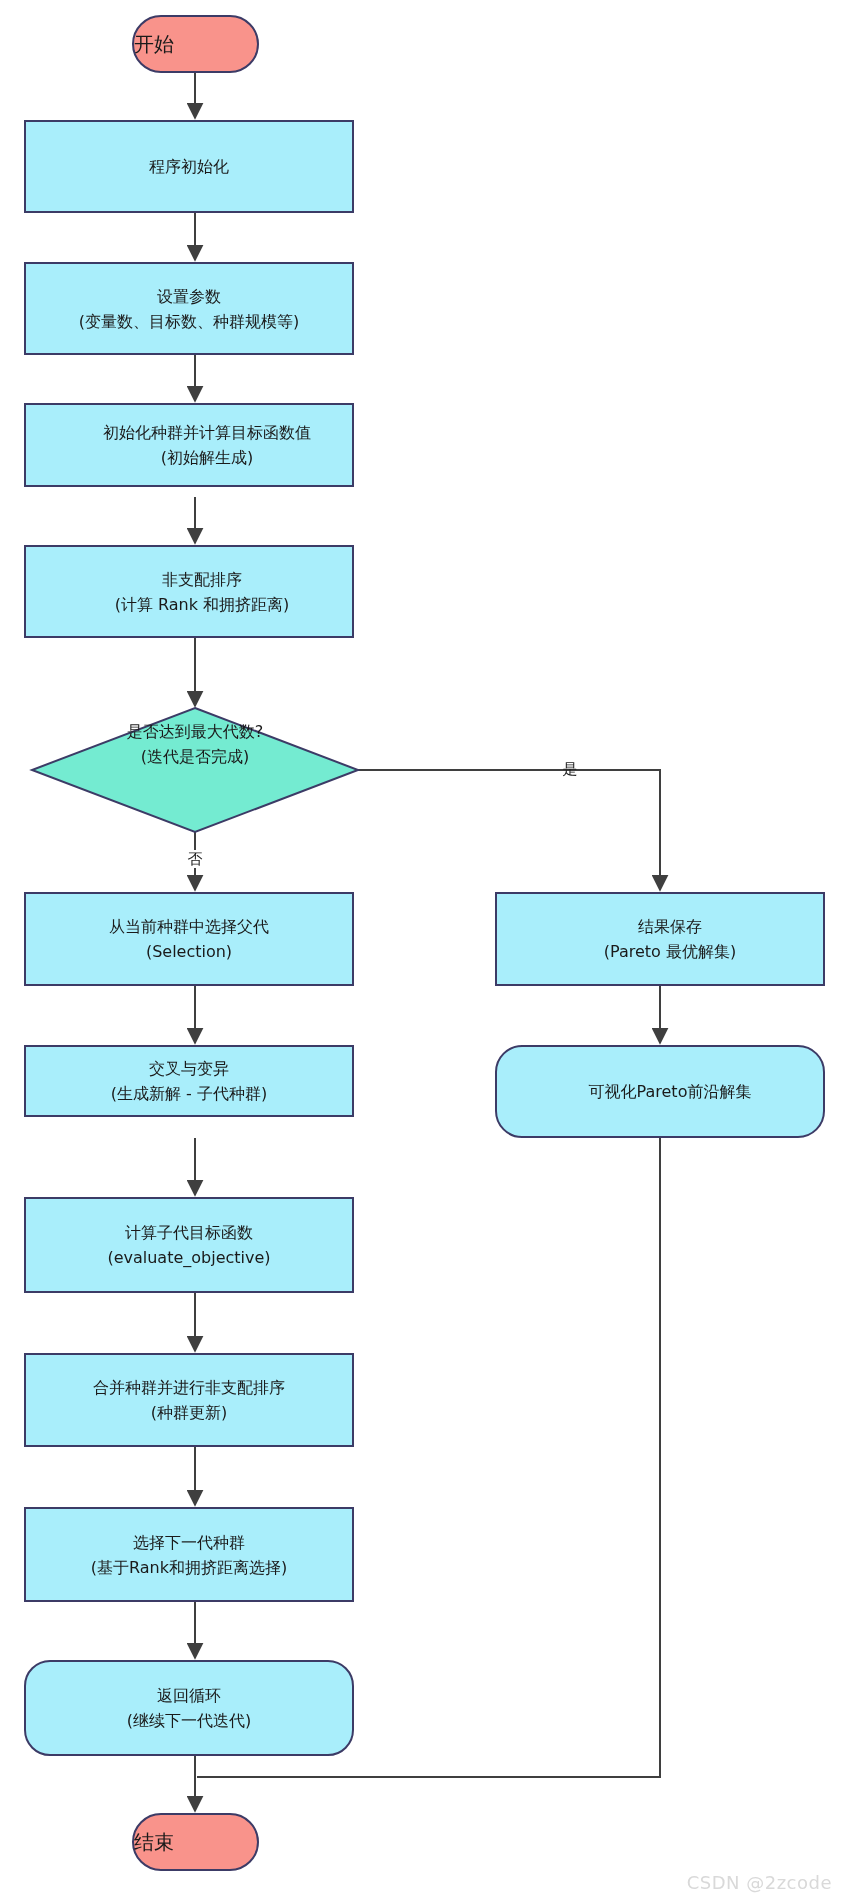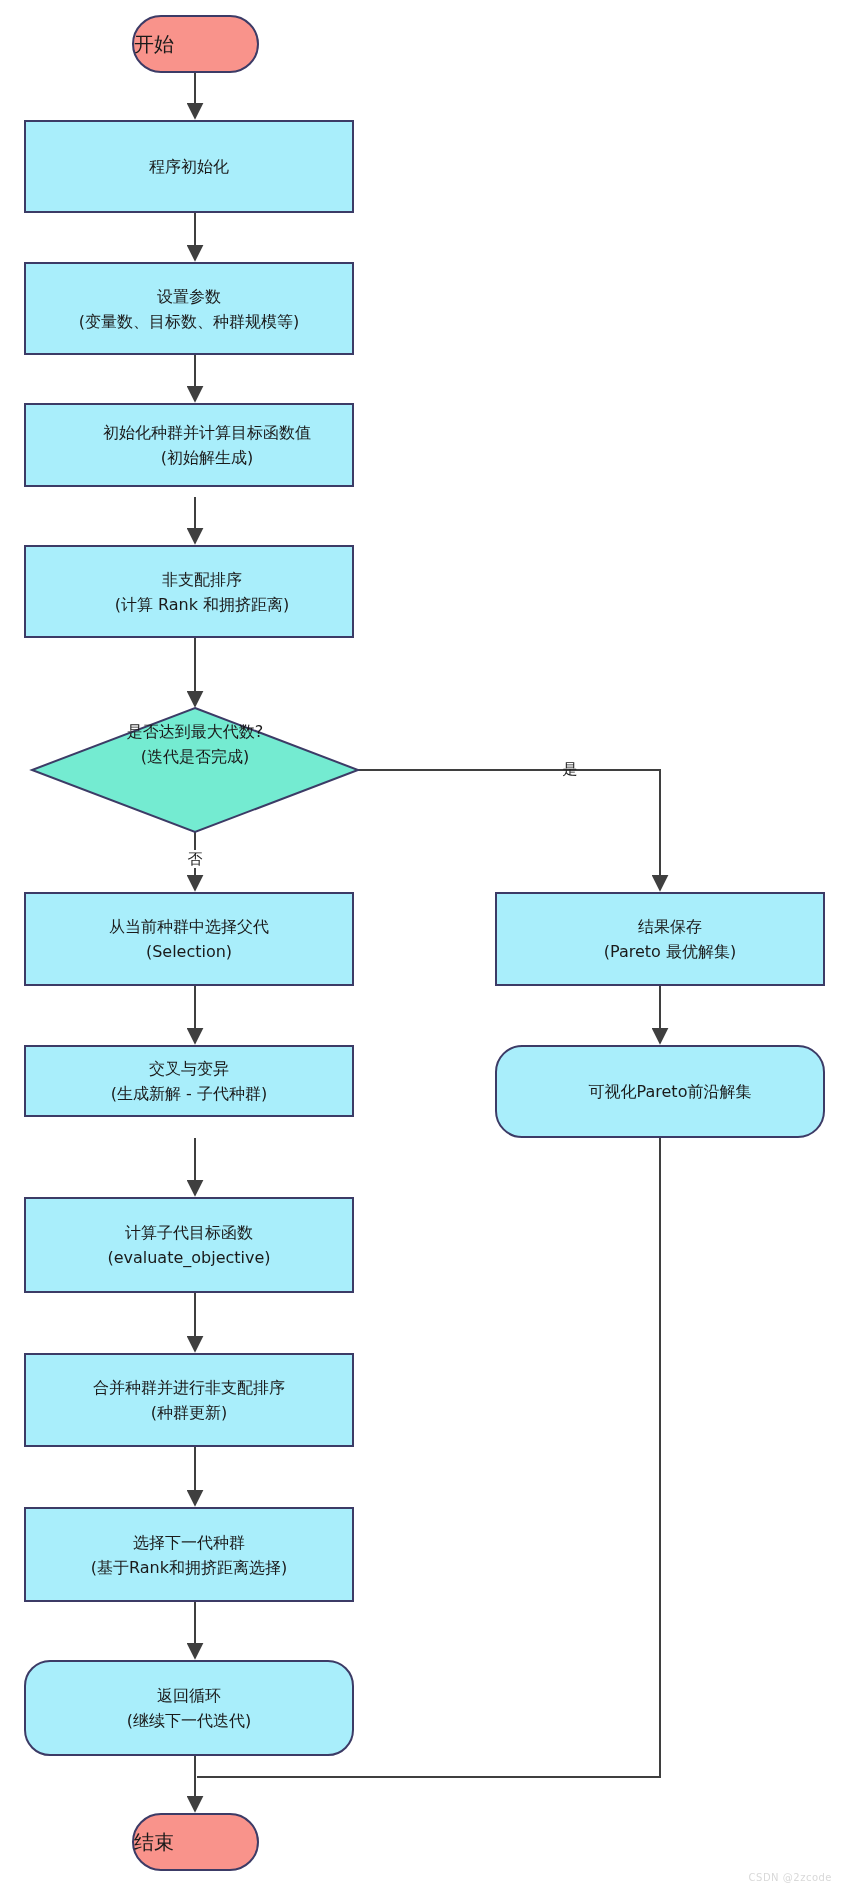--- a/index.html
+++ b/index.html
@@ -57,21 +57,21 @@
   .edge-label{
     position:absolute;
     font-size:15px;line-height:18px;
     transform:translateX(-50%);
   }
   .edge-label.no{left:195px;top:850px;background:#ffffff;padding:0 2px;}
   .edge-label.yes{left:570px;top:760px;}
   .watermark{
     position:absolute;
     right:17px;top:1872px;
-    font-size:10px;
+    font-size:18px;
     color:var(--watermark);
     letter-spacing:0.5px;
   }
 </style>
 </head>
 <body>
 
 <svg id="connectors" width="849" height="1897" viewBox="0 0 849 1897">
   <defs>
     <marker id="arrow" viewBox="0 0 10 10" refX="9" refY="5" markerWidth="8.5" markerHeight="8.5" orient="auto">

